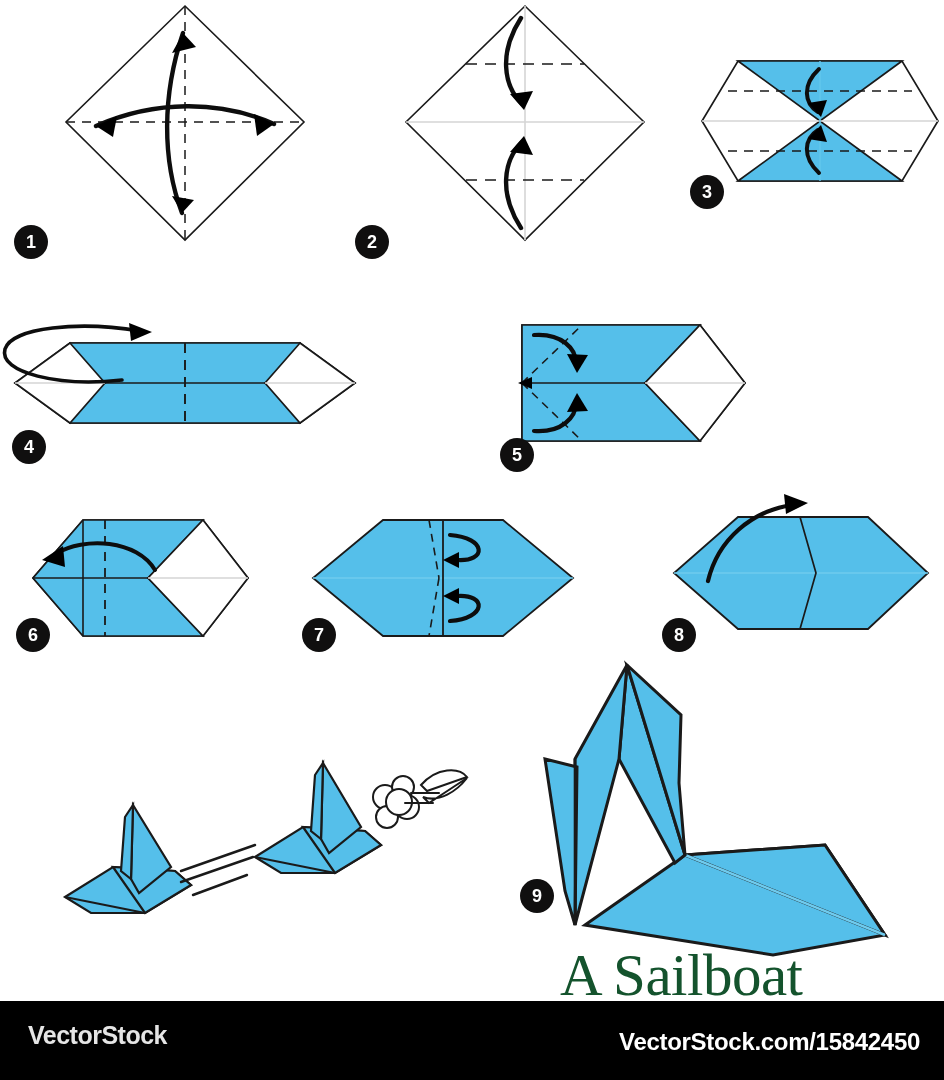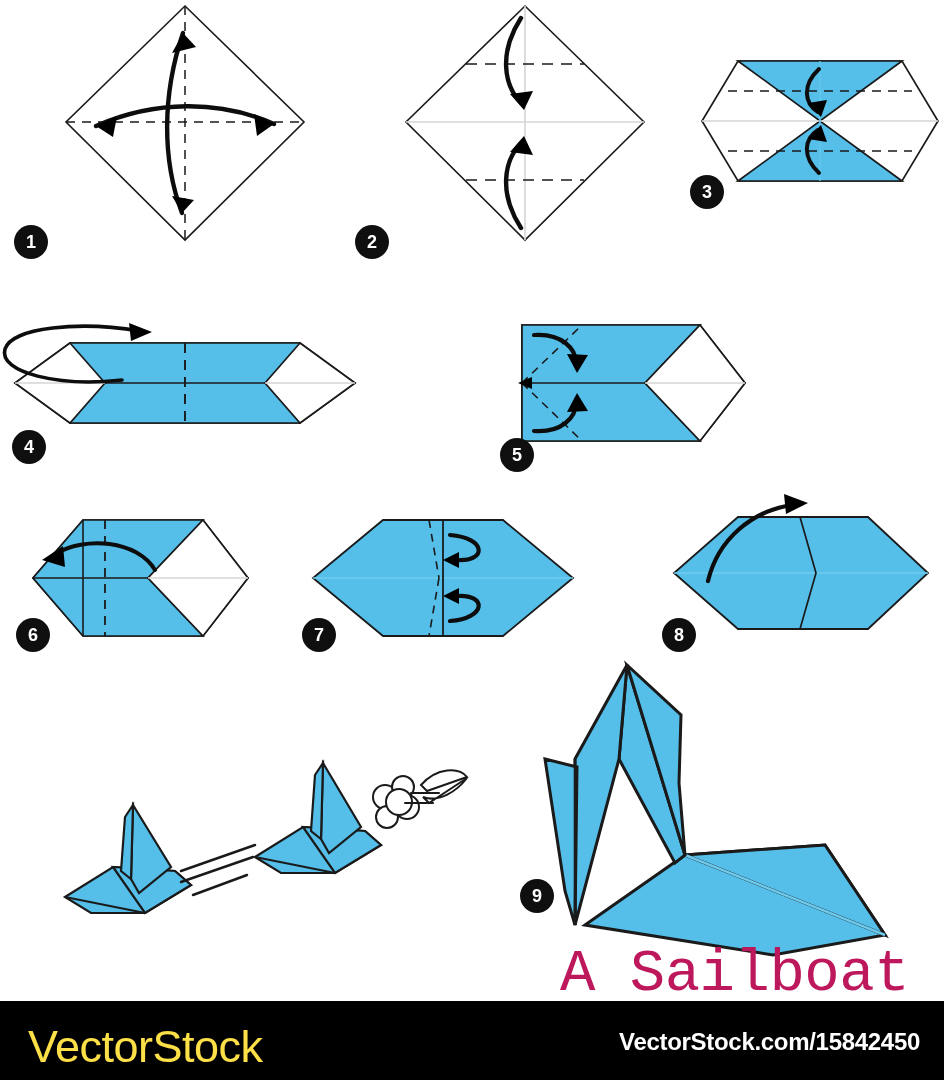--- a/index.html
+++ b/index.html
@@ -13,29 +13,29 @@
 
   
   .badge{position:absolute;width:34px;height:34px;border-radius:50%;
          background:#100f0f;color:#ffffff;display:flex;align-items:center;
          justify-content:center;font-size:18px;font-weight:700;
          font-family:"Liberation Sans","DejaVu Sans",sans-serif;
          line-height:1;letter-spacing:0;}
 
   
   #title{position:absolute;left:560px;top:941px;width:384px;
-         font-size:59px;color:#be185d;font-weight:400;letter-spacing:-0.5px;
-         font-family:Liberation Mono, monospace;
+         font-size:59px;color:#14532d;font-weight:400;letter-spacing:-0.5px;
+         font-family:Liberation Serif, serif;
          white-space:nowrap;}
 
   
   #footer{position:absolute;left:0;top:1001px;width:944px;height:79px;
           background:#000000;}
-  #footer-brand{position:absolute;left:28px;top:20px;color:#fde047;
-          font-size:45px;font-weight:400;letter-spacing:-0.5px;
+  #footer-brand{position:absolute;left:28px;top:20px;color:#e5e5e5;
+          font-size:25px;font-weight:700;letter-spacing:-0.5px;
           font-family:"Liberation Sans","DejaVu Sans",sans-serif;}
   #footer-url{position:absolute;right:24px;top:27px;color:#ffffff;
           font-size:24px;font-weight:700;letter-spacing:-0.3px;
           font-family:"Liberation Sans","DejaVu Sans",sans-serif;}
 </style>
 </head>
 <body>
 
 <div id="stage">
 

